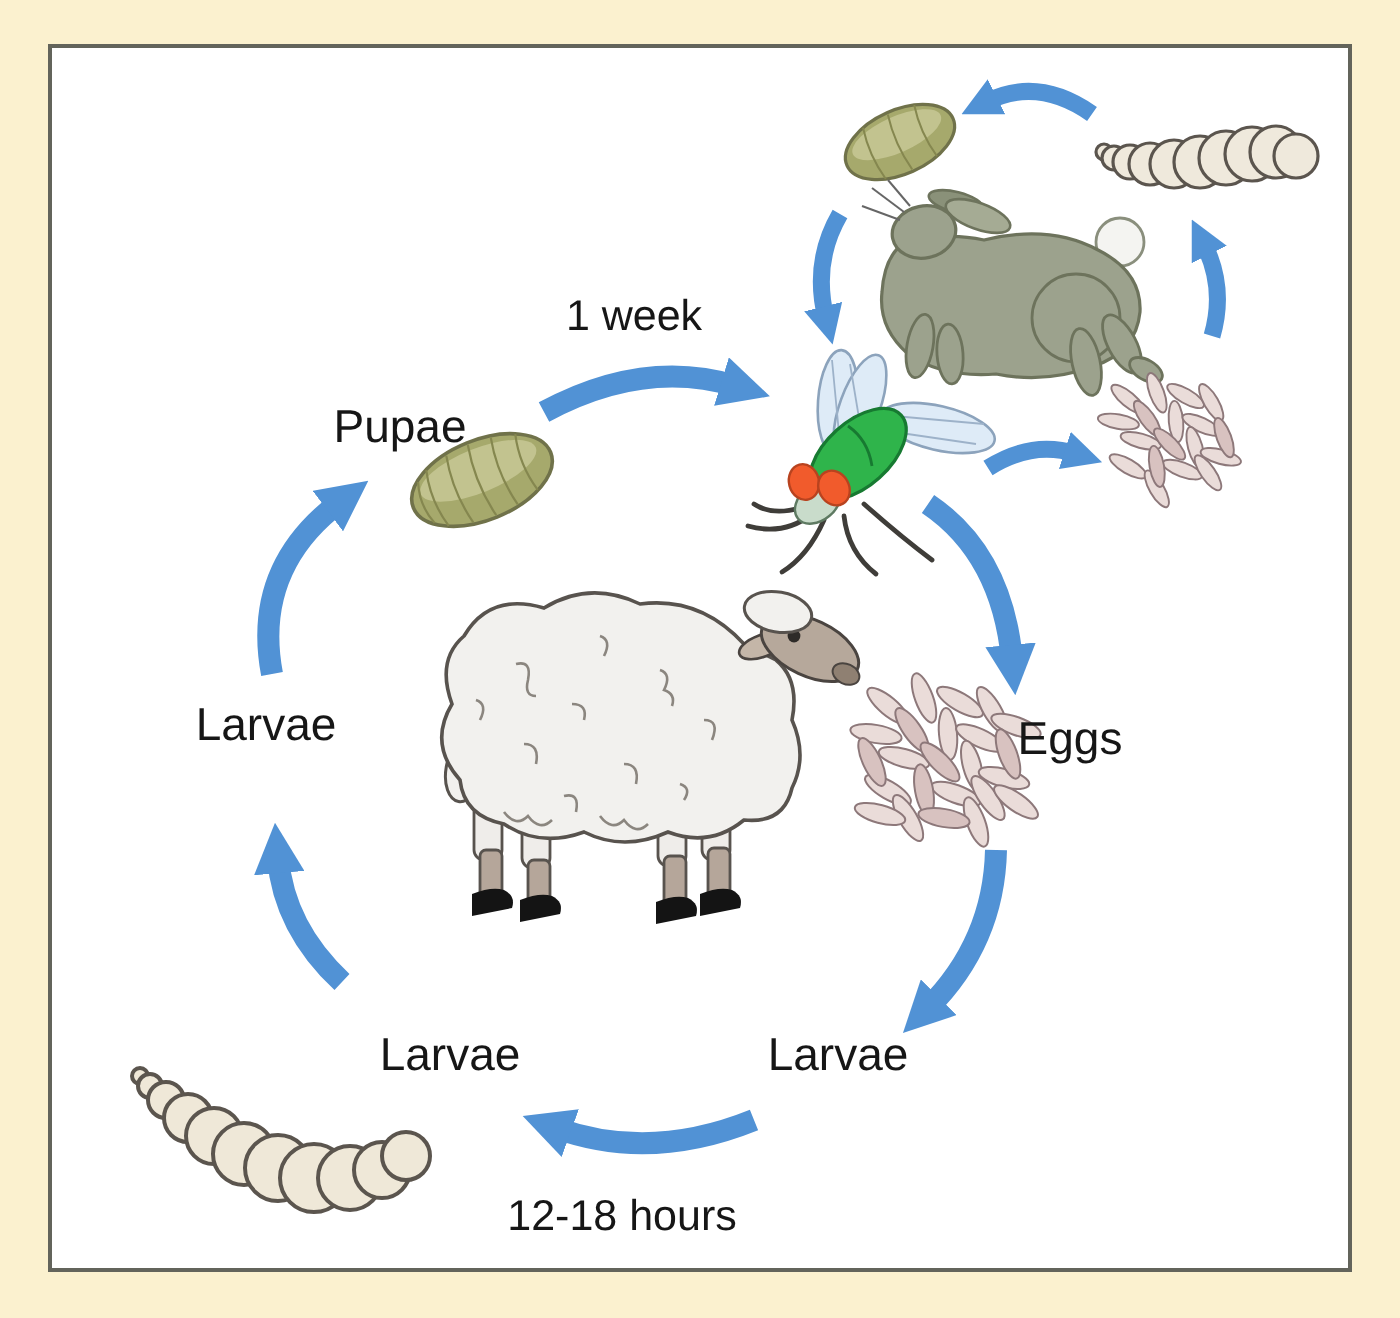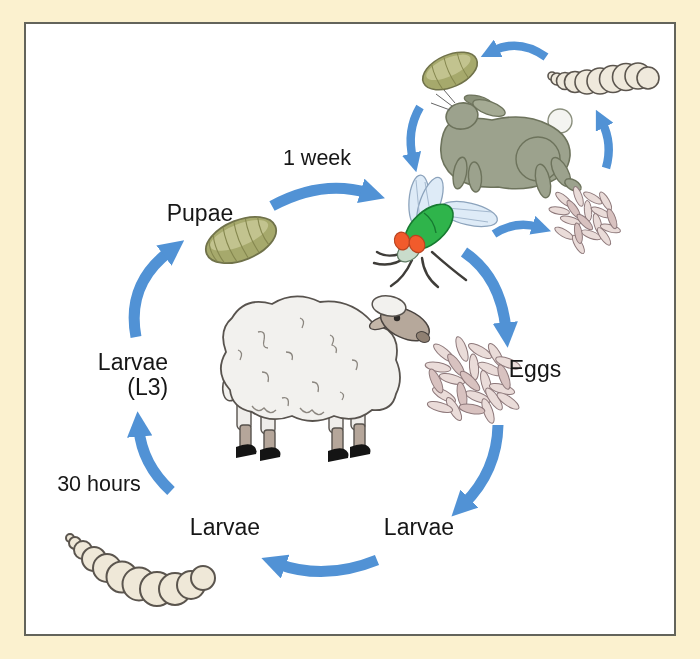--- a/index.html
+++ b/index.html
@@ -248,24 +248,23 @@
   </svg>
 
   <div class="lbl small" style="left:317px;top:147px">1 week</div>
   <div class="lbl big" style="left:200px;top:201px">Pupae</div>
   <div class="lbl big" style="left:535px;top:357px">Eggs</div>
 
   <div class="lbl big" style="left:419px;top:515px">
     <div>Larvae</div>
   </div>
 
+  <div class="lbl small" style="left:311px;top:597px">12-18 hours</div>
 
   <div class="lbl big" style="left:225px;top:515px">
     <div>Larvae</div>
   </div>
 
-  <div class="lbl small" style="left:99px;top:473px">30 hours</div>
 
   <div class="lbl big" style="left:133px;top:350px">
     <div>Larvae</div>
-    <div>(L3)</div>
   </div>
 </div>
 
 </body></html>

